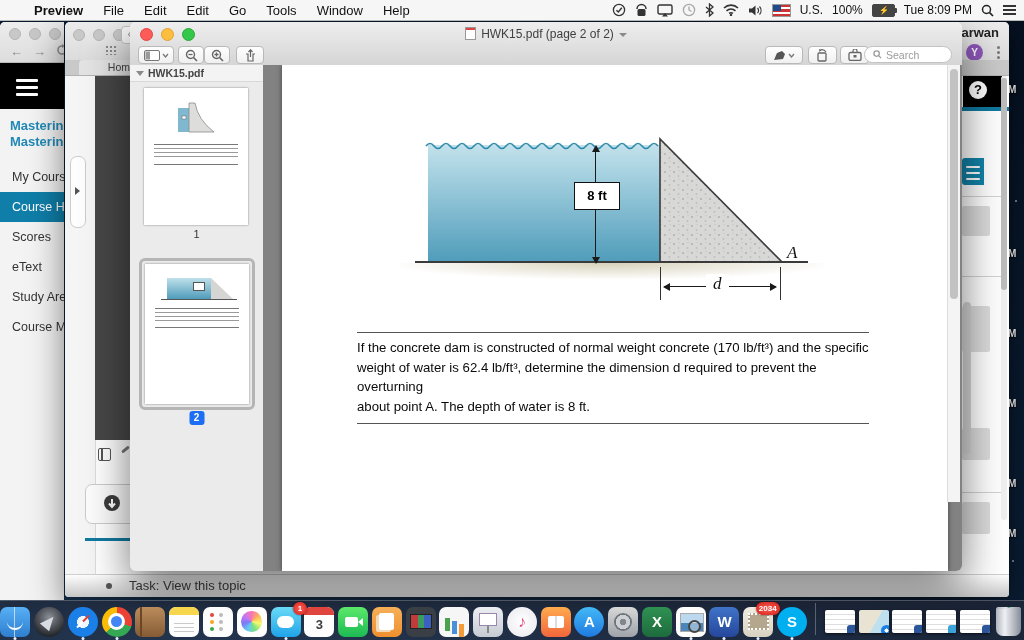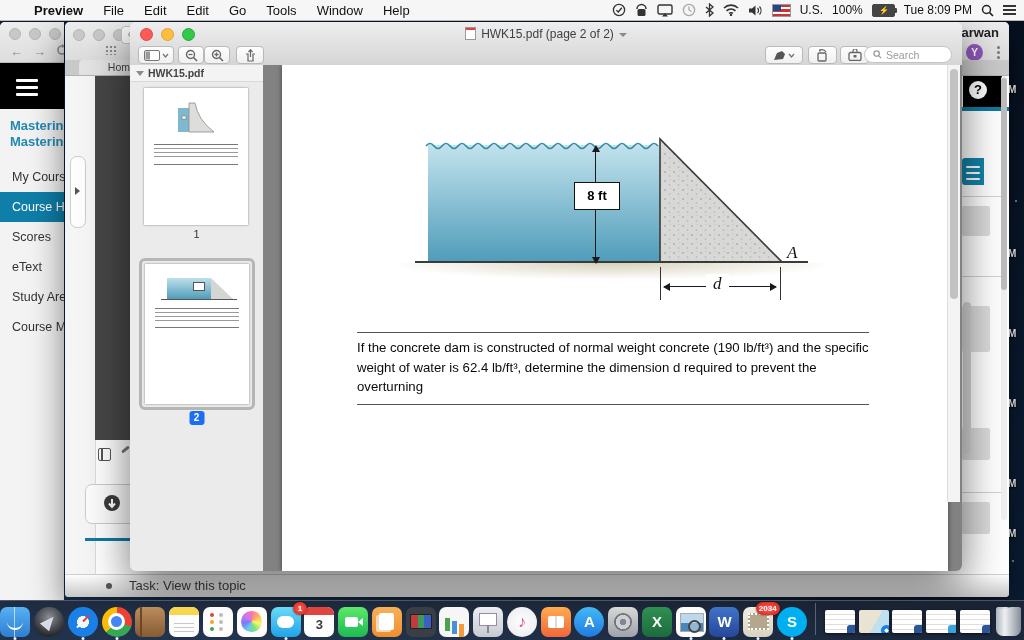--- a/index.html
+++ b/index.html
@@ -506,22 +506,23 @@
         <div id="depth-box">8 ft</div>
 
         <div id="pointA">A</div>
 
         <div class="ext" style="left:378px;"></div>
         <div class="ext" style="left:498px;"></div>
         <div id="dimline"></div>
         <div id="dlabel">d</div>
 
         <div id="problem">
-          <div>If the concrete dam is constructed of normal weight concrete (190 lb/ft³) and the specific</div>
+          <div>If the concrete dam is constructed of normal weight concrete (170 lb/ft³) and the specific</div>
           <div>weight of water is 62.4 lb/ft³, determine the dimension d required to prevent the overturning</div>
+          <div>about point A.  The depth of water is 8 ft.</div>
         </div>
       </div>
       <div id="pv-vscroll"></div>
       <div id="pv-vthumb"></div>
     </div>
   </div>
 </div>
 
 <div id="menubar">
   <div id="menu-left">

